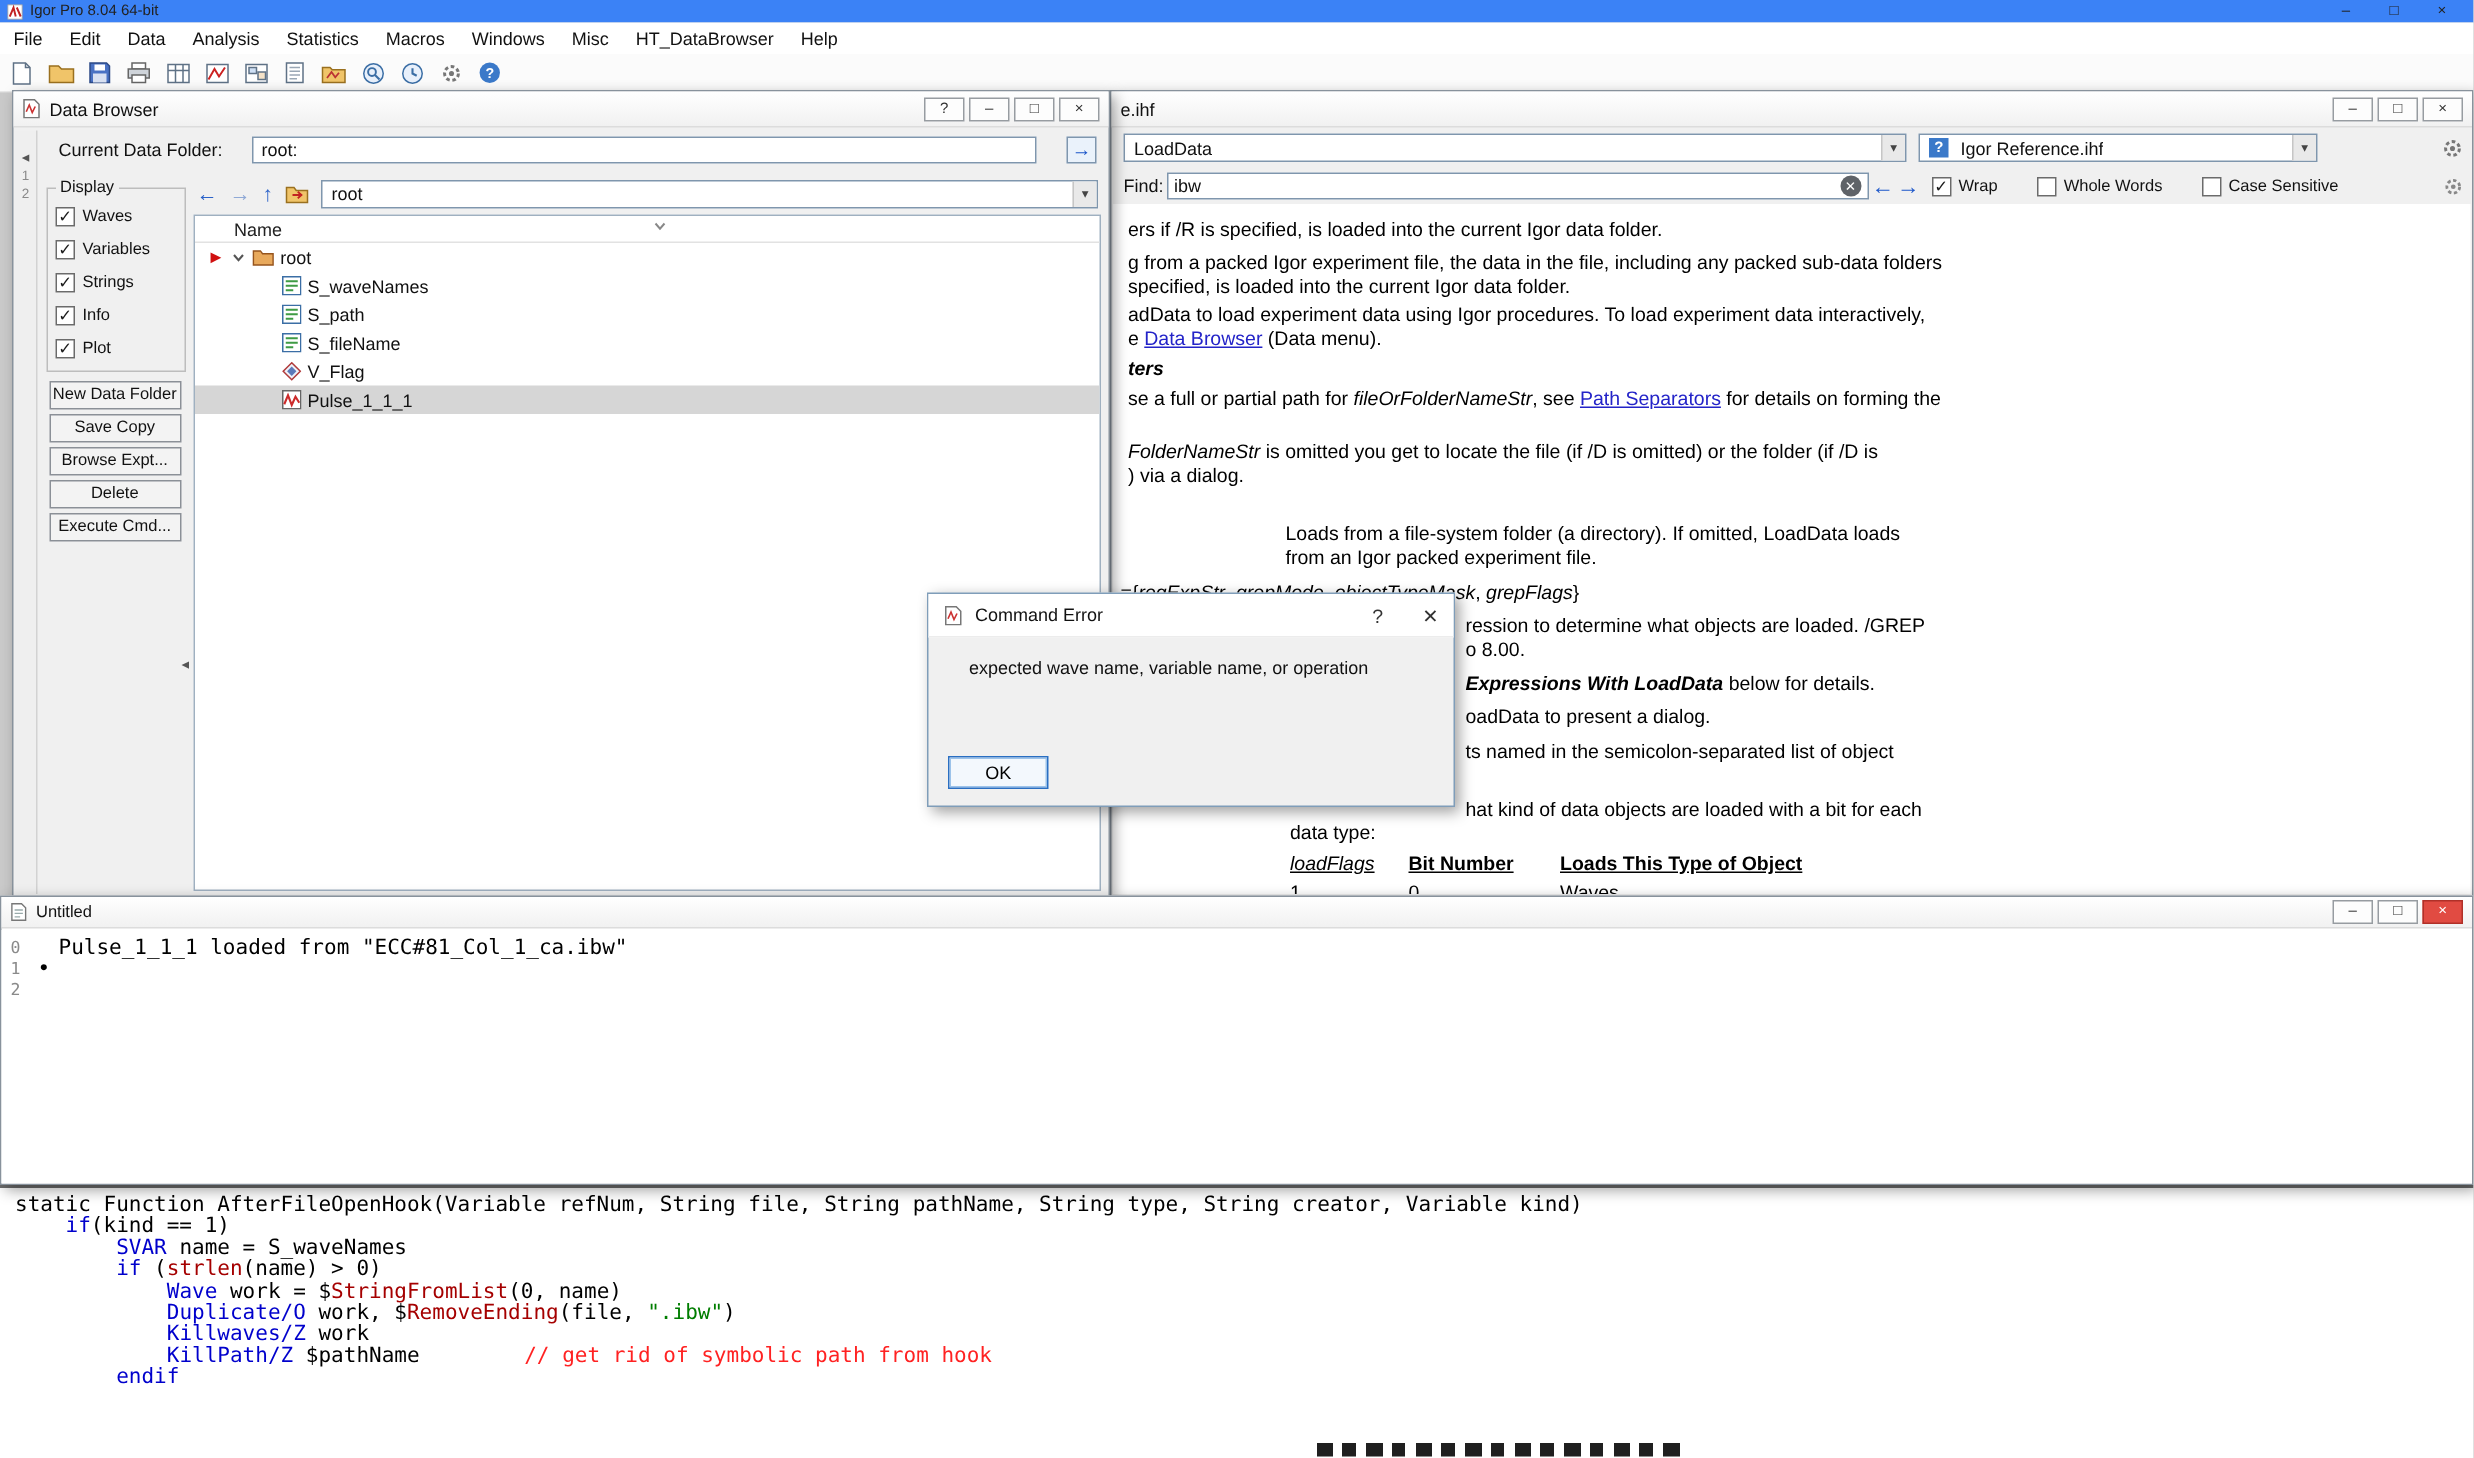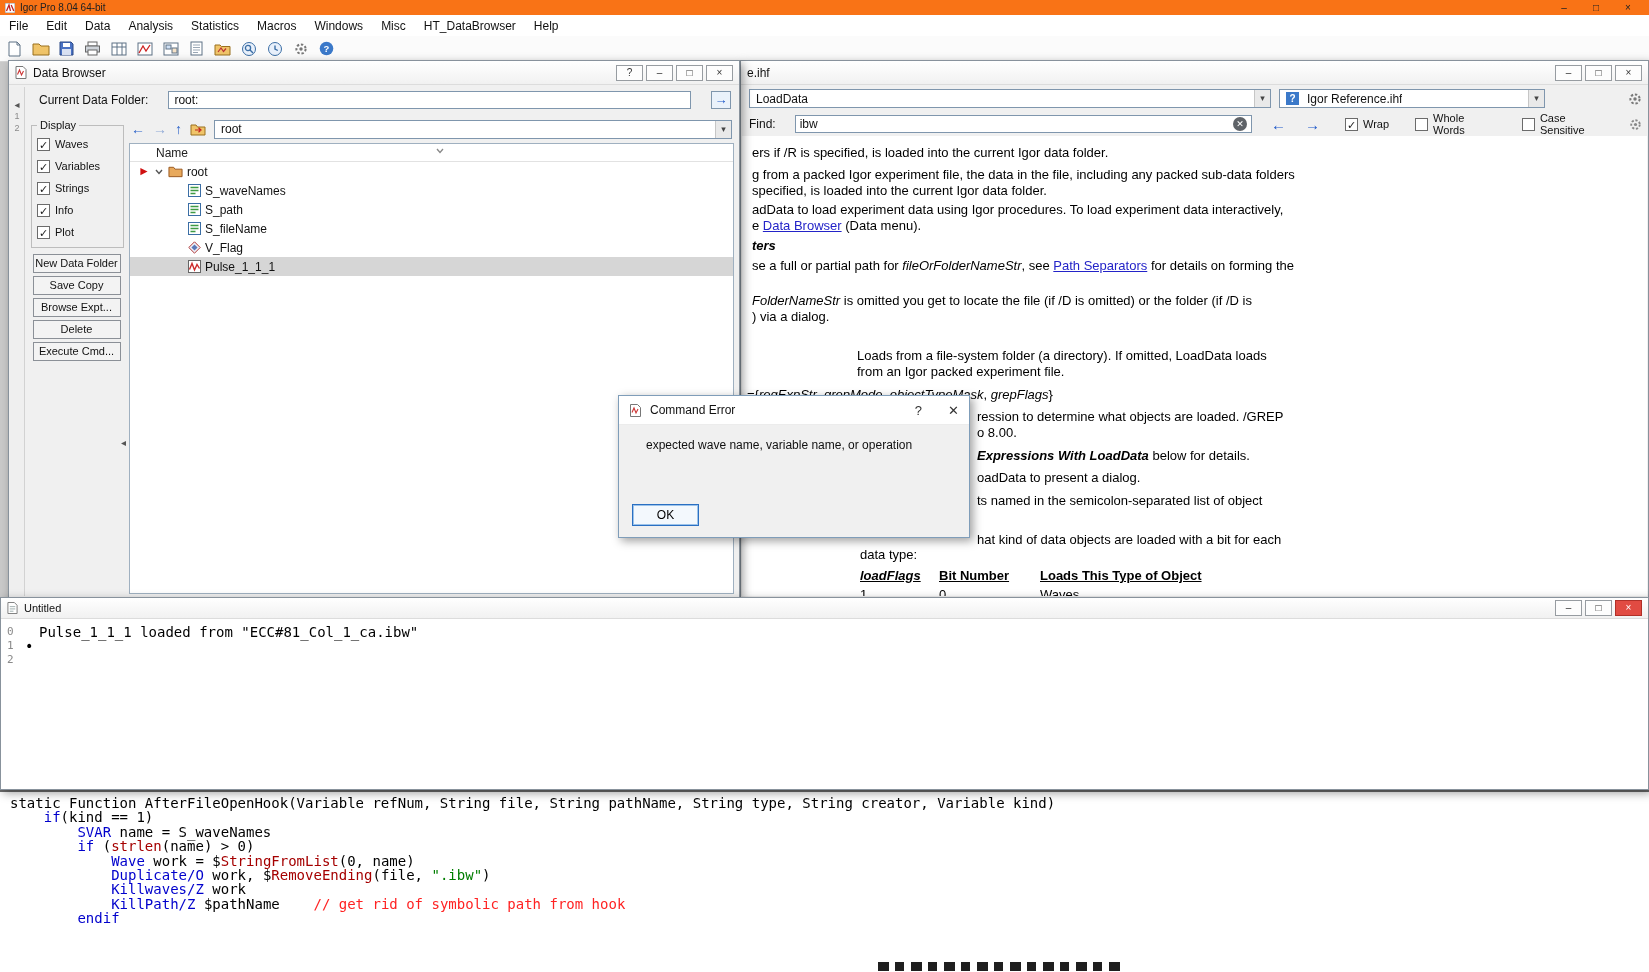--- a/index.html
+++ b/index.html
@@ -3,21 +3,21 @@
 <meta charset="utf-8">
 <style>
   * { box-sizing: border-box; }
   html,body { margin:0; padding:0; }
   .app {
     position: relative; width: 1649px; height: 972px;
     background: #c9c9c9; overflow: hidden;
     font-family: "Liberation Sans", sans-serif; color:#111;
   }
   
-  .app-titlebar { height:15px; background:#f97316; display:flex; align-items:center; gap:5px; padding:0 5px; font-size:10px; color:#222; }
+  .app-titlebar { height:15px; background:#3b82f6; display:flex; align-items:center; gap:5px; padding:0 5px; font-size:10px; color:#222; }
   .app-controls { margin-left:auto; display:flex; }
   .app-controls span { width:32px; text-align:center; font-size:10px; color:#222; cursor:default; }
   .menubar { height:21px; background:#fff; display:flex; align-items:center; font-size:12px; }
   .menu-item { padding:2px 9px; cursor:default; }
   .toolbar { height:26px; background:#fbfbfb; border-bottom:1px solid #d4d4d4; display:flex; align-items:center; padding:0 3px; }
   .tb-wrap { display:flex; align-items:center; gap:3px; }
   .tb-icon { width:23px; height:21px; display:flex; align-items:center; justify-content:center; border:1px solid transparent; }
 
   
   .window { position:absolute; background:#f0f0f0; border:1px solid #88929c; box-shadow: 3px 3px 9px rgba(0,0,0,0.38); }
@@ -66,36 +66,36 @@
   .tree-icon { display:flex; align-items:center; }
   .tree-label { white-space:nowrap; }
 
   
   #help-window { left:740px; top:60px; width:909px; height:538px; z-index:5; }
   .help-row1 { position:absolute; left:0; right:0; top:25px; height:25px; display:flex; align-items:center; gap:8px; padding:0 6px 0 8px; }
   .topic-combo { width:522px; }
   .file-combo { width:266px; gap:4px; }
   .help-q-badge { width:13px; height:13px; background:#3b79c9; color:#fff; font-size:10px; font-weight:bold; text-align:center; line-height:13px; margin-right:4px; flex:0 0 13px; }
   .gear-slot { margin-left:auto; display:flex; align-items:center; }
-  .help-row2 { position:absolute; left:0; right:0; top:51px; height:24px; display:flex; align-items:center; gap:19px; padding:0 6px 0 8px; font-size:12px; }
+  .help-row2 { position:absolute; left:0; right:0; top:51px; height:24px; display:flex; align-items:center; gap:2px; padding:0 6px 0 8px; font-size:12px; }
   .find-input { width:468px; height:18px; background:#fff; border:1px solid #7f96ad; display:flex; align-items:center; padding:0 4px; font-size:12px; }
   .find-text { flex:1; }
   .clear-btn { width:14px; height:14px; border-radius:50%; background:#5f6368; color:#fff; font-size:9px; line-height:14px; text-align:center; }
   .find-arrow { font-weight:bold; font-size:15px; color:#1d57c9; cursor:default; }
   .find-options { display:flex; align-items:center; gap:26px; margin-left:6px; }
   .cb-row.inline { font-size:11px; }
   .help-content { position:absolute; left:1px; right:1px; top:75px; bottom:1px; background:#fff; overflow:hidden; }
   #help-lines { position:relative; width:100%; height:100%; }
   .hl { position:absolute; font-size:13px; white-space:pre; color:#000; }
   .s-p {}
   .s-i { font-style:italic; }
   .s-bi { font-weight:bold; font-style:italic; }
   .s-a { color:#2323c8; text-decoration:underline; }
   .s-thu { font-weight:bold; text-decoration:underline; }
-  .s-thiu { font-weight:bold; font-style:italic; text-decoration:underline; }
+  .s-thiu { font-weight:normal; font-style:italic; text-decoration:underline; }
 
   
   #error-dialog { left:618px; top:395px; width:352px; height:143px; z-index:50; border-color:#7f9db9; }
   .dlg-titlebar { height:29px; background:#fff; display:flex; align-items:center; gap:8px; padding:0 10px; font-size:12px; border-bottom:1px solid #ececec; }
   .dlg-controls { margin-left:auto; display:flex; gap:26px; font-size:13px; color:#333; }
   .dlg-body { padding:13px 0 0 27px; font-size:12px; color:#101010; }
   .ok-btn { position:absolute; left:13px; bottom:11px; width:67px; height:22px; background:#f3f8fd; border:1px solid #2a6fc2; box-shadow:0 0 0 1px #9cc3ea inset; font-size:12px; font-family:"Liberation Sans",sans-serif; }
 
   
   #command-window { left:0; top:597px; width:1649px; height:193px; background:#fff; z-index:30; }
@@ -108,21 +108,21 @@
   .cw-line.bullet { padding-left:24px; }
 
   
   #procedure-pane { position:absolute; left:0; top:790px; width:1649px; height:182px; background:#fff; border-top:2px solid #6e6e6e; z-index:15; }
   #code-lines { padding:4px 0 0 10px; }
   .code-line { white-space:pre; font-family:"DejaVu Sans Mono","Liberation Mono",monospace; font-size:14px; line-height:14.4px; }
   .c-p { color:#000; }
   .c-op { color:#0000cc; }
   .c-fn { color:#a50000; }
   .c-str { color:#007d00; }
-  .c-com { color:#ff2222; }
+  .c-com { color:#ff2222;margin-left:36px; }
 
   #obscured-fragment { position:absolute; left:878px; top:962px; width:246px; height:9px; z-index:40;
     background: repeating-linear-gradient(90deg,#1f1f1f 0 11px, transparent 11px 17px, #1f1f1f 17px 26px, transparent 26px 33px); }
 </style>
 </head>
 <body>
 
 <div class="app">
 
   <div class="app-titlebar">

